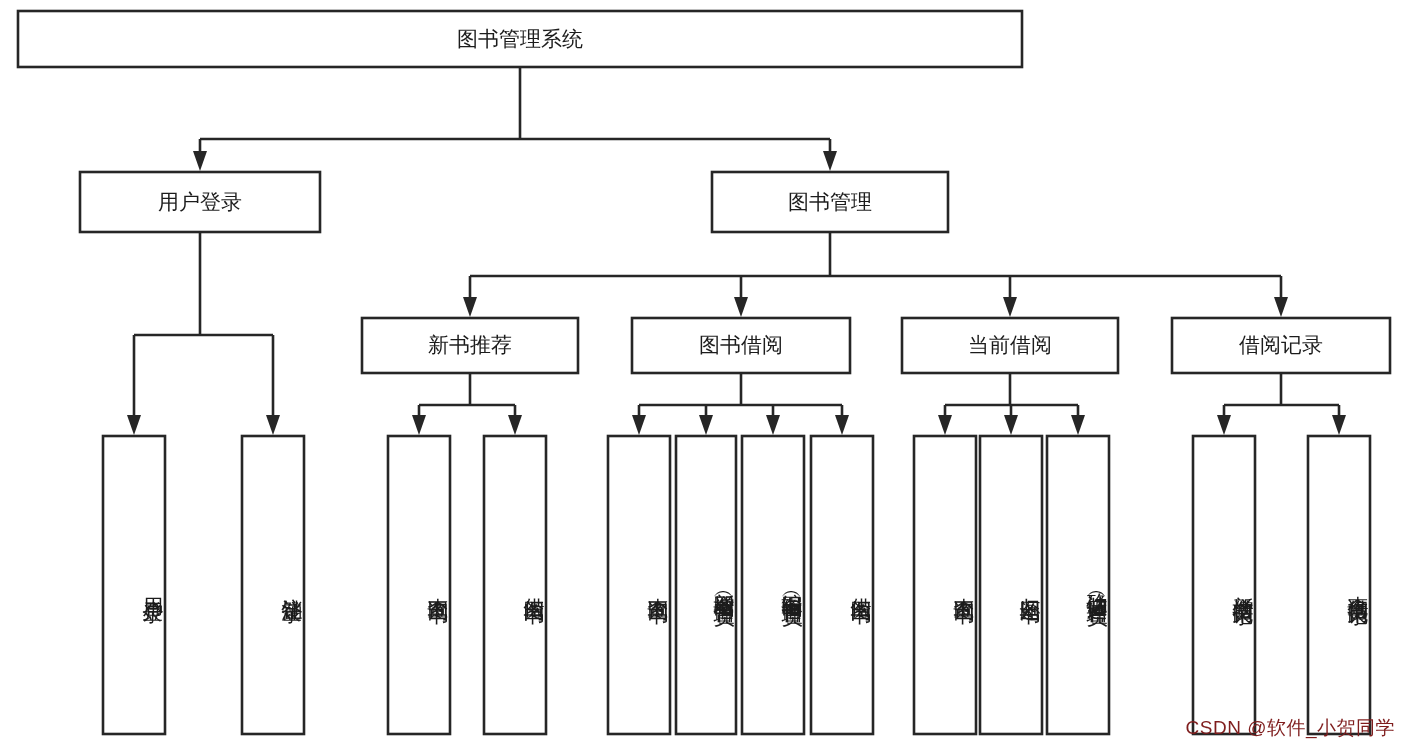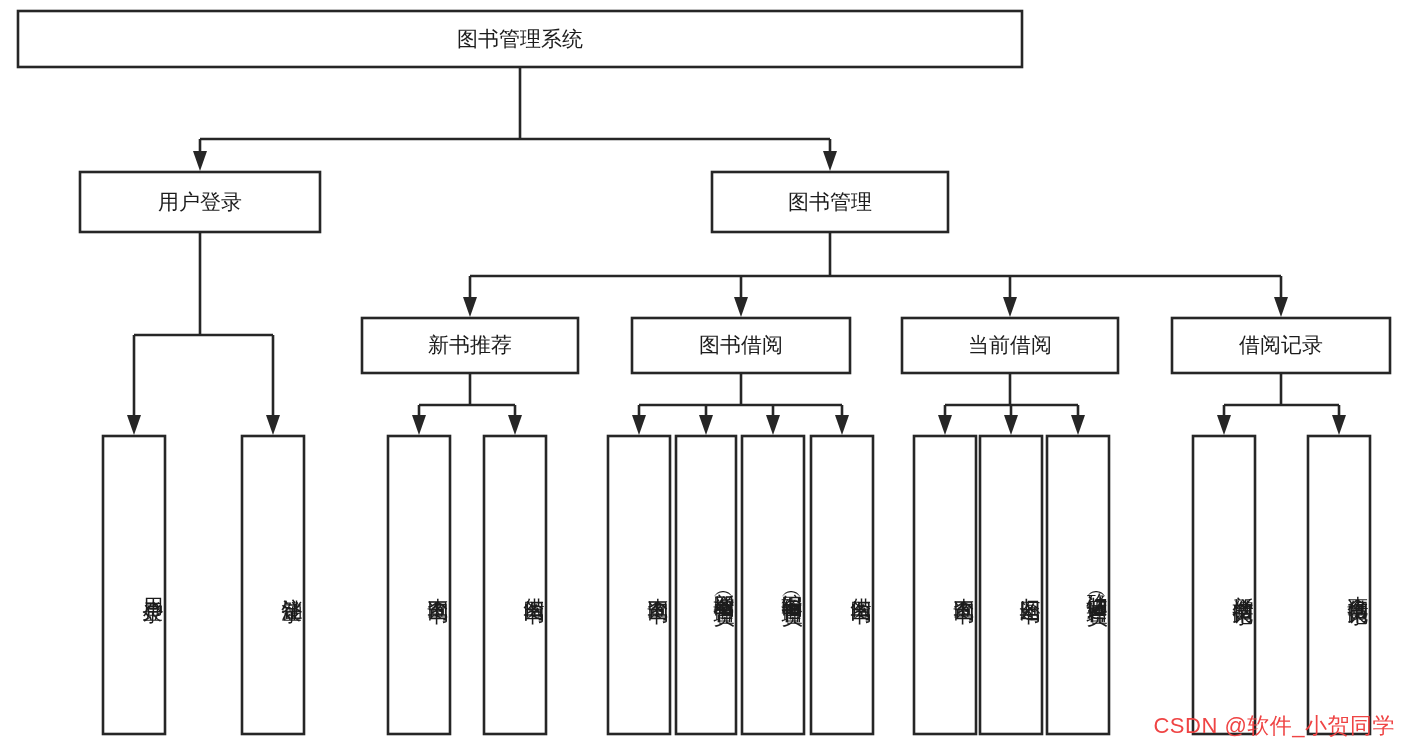--- a/index.html
+++ b/index.html
@@ -60,22 +60,22 @@
     align-items: flex-start;
     justify-content: center;
     white-space: nowrap;
     pointer-events: none;
   }
   .watermark {
     position: absolute;
     right: 10px;
     bottom: 6px;
     font-family: "Liberation Sans", "DejaVu Sans", sans-serif;
-    font-size: 22px;
-    color: #ef4444;
+    font-size: 19px;
+    color: #7f1d1d;
     white-space: nowrap;
     letter-spacing: 0.5px;
   }
 </style>
 </head>
 <body>
 
 <div id="diagram-root">
 
   <svg id="diagram-svg" viewBox="0 0 1405 747">

